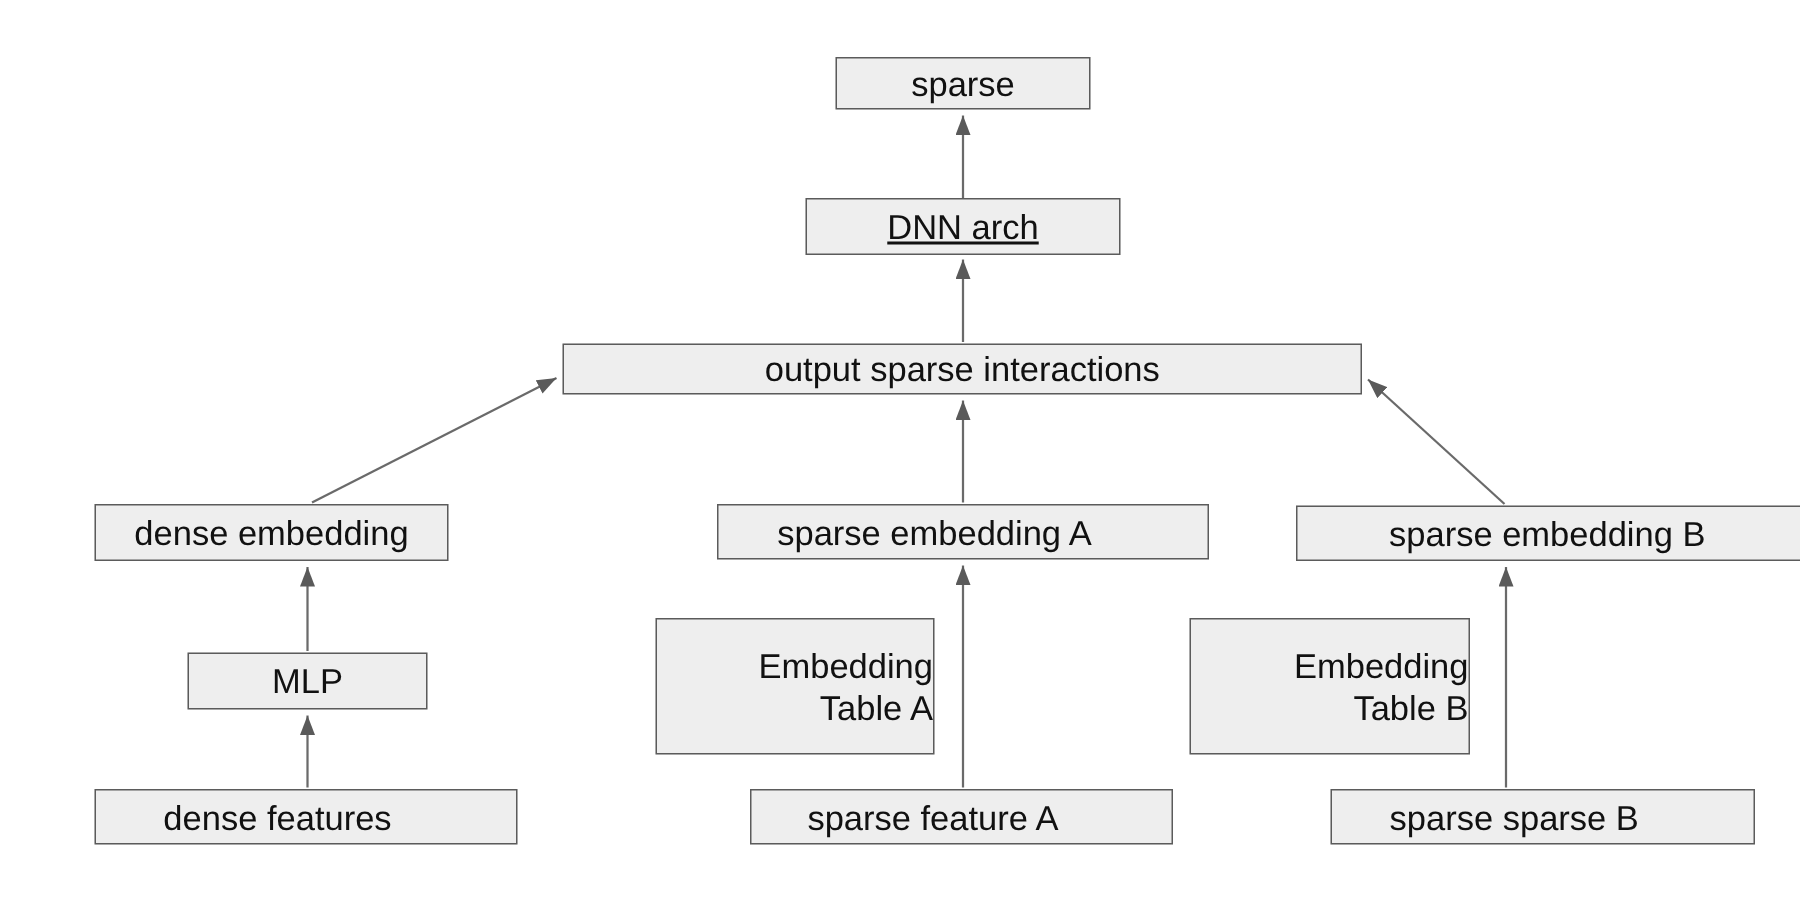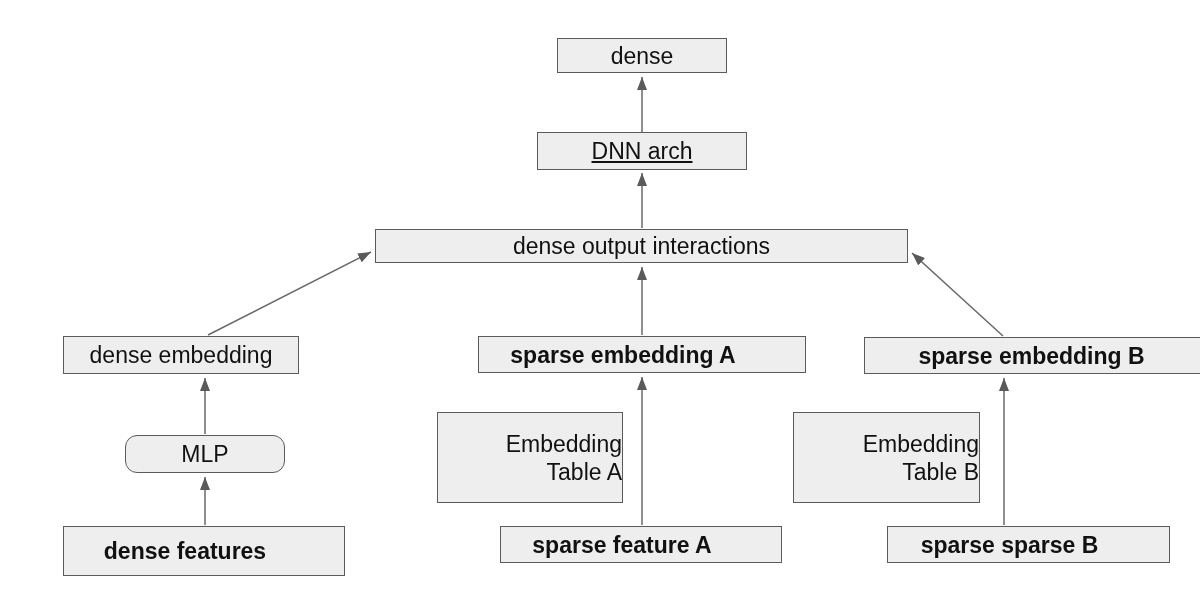--- a/index.html
+++ b/index.html
@@ -35,40 +35,40 @@
     border: 1.5px solid #5b5b5b;
     color: #111111;
     font-size: 23px;
     line-height: 26px;
     display: flex;
     align-items: center;
     justify-content: center;
     white-space: nowrap;
   }
   
-  .node.shift-left .label { transform: translateX(-19px); font-weight: bold; }
+  .node.shift-left .label { transform: translateX(-19px); }
 
   .node.multiline {
     flex-direction: column;
     align-items: flex-end;
     justify-content: center;
     padding-left: 15px;
     line-height: 28px;
   }
 
   #n-output            { left: 557px; top: 38px;  width: 170px; height: 35px; }
   #n-dnn-arch          { left: 537px; top: 132px; width: 210px; height: 38px; text-decoration: underline; }
   #n-interactions      { left: 375px; top: 229px; width: 533px; height: 34px; }
   #n-dense-embedding   { left: 63px;  top: 336px; width: 236px; height: 38px; }
   #n-sparse-embedding-a{ left: 478px; top: 336px; width: 328px; height: 37px; }
   #n-sparse-embedding-b{ left: 864px; top: 337px; width: 373px; height: 37px; }
-  #n-mlp               { left: 125px; top: 435px; width: 160px; height: 38px; border-radius: 12px; }
+  #n-mlp               { left: 125px; top: 435px; width: 160px; height: 38px; }
   #n-embedding-table-a { left: 437px; top: 412px; width: 186px; height: 91px; }
   #n-embedding-table-b { left: 793px; top: 412px; width: 187px; height: 91px; }
-  #n-dense-features    { left: 63px;  top: 526px; width: 282px; height: 50px; }
+  #n-dense-features    { left: 63px;  top: 526px; width: 282px; height: 37px; }
   #n-sparse-feature-a  { left: 500px; top: 526px; width: 282px; height: 37px; }
   #n-sparse-feature-b  { left: 887px; top: 526px; width: 283px; height: 37px; }
 </style>
 </head>
 <body>
 
 <div class="canvas">
 
   <svg class="edges-layer" width="1200" height="598" viewBox="0 0 1200 598" xmlns="http://www.w3.org/2000/svg">
     <defs>
@@ -83,29 +83,29 @@
         <line x1="208" y1="335" x2="371" y2="252" class="edge-line" marker-end="url(#arrowhead)"></line>
         <line x1="1003" y1="336" x2="912" y2="253" class="edge-line" marker-end="url(#arrowhead)"></line>
         <line x1="205" y1="434" x2="205" y2="378" class="edge-line" marker-end="url(#arrowhead)"></line>
         <line x1="205" y1="525" x2="205" y2="477" class="edge-line" marker-end="url(#arrowhead)"></line>
         <line x1="642" y1="525" x2="642" y2="377" class="edge-line" marker-end="url(#arrowhead)"></line>
         <line x1="1004" y1="525" x2="1004" y2="378" class="edge-line" marker-end="url(#arrowhead)"></line>
       </g>
   </svg>
 
   <div class="node" id="n-output">
-    <span class="label">dense</span>
+    <span class="label">sparse</span>
   </div>
 
   <div class="node" id="n-dnn-arch">
     <span class="label">DNN arch</span>
   </div>
 
   <div class="node" id="n-interactions">
-    <span class="label">dense output interactions</span>
+    <span class="label">output sparse interactions</span>
   </div>
 
   <div class="node" id="n-dense-embedding">
     <span class="label">dense embedding</span>
   </div>
 
   <div class="node shift-left" id="n-sparse-embedding-a">
     <span class="label">sparse embedding A</span>
   </div>
 

